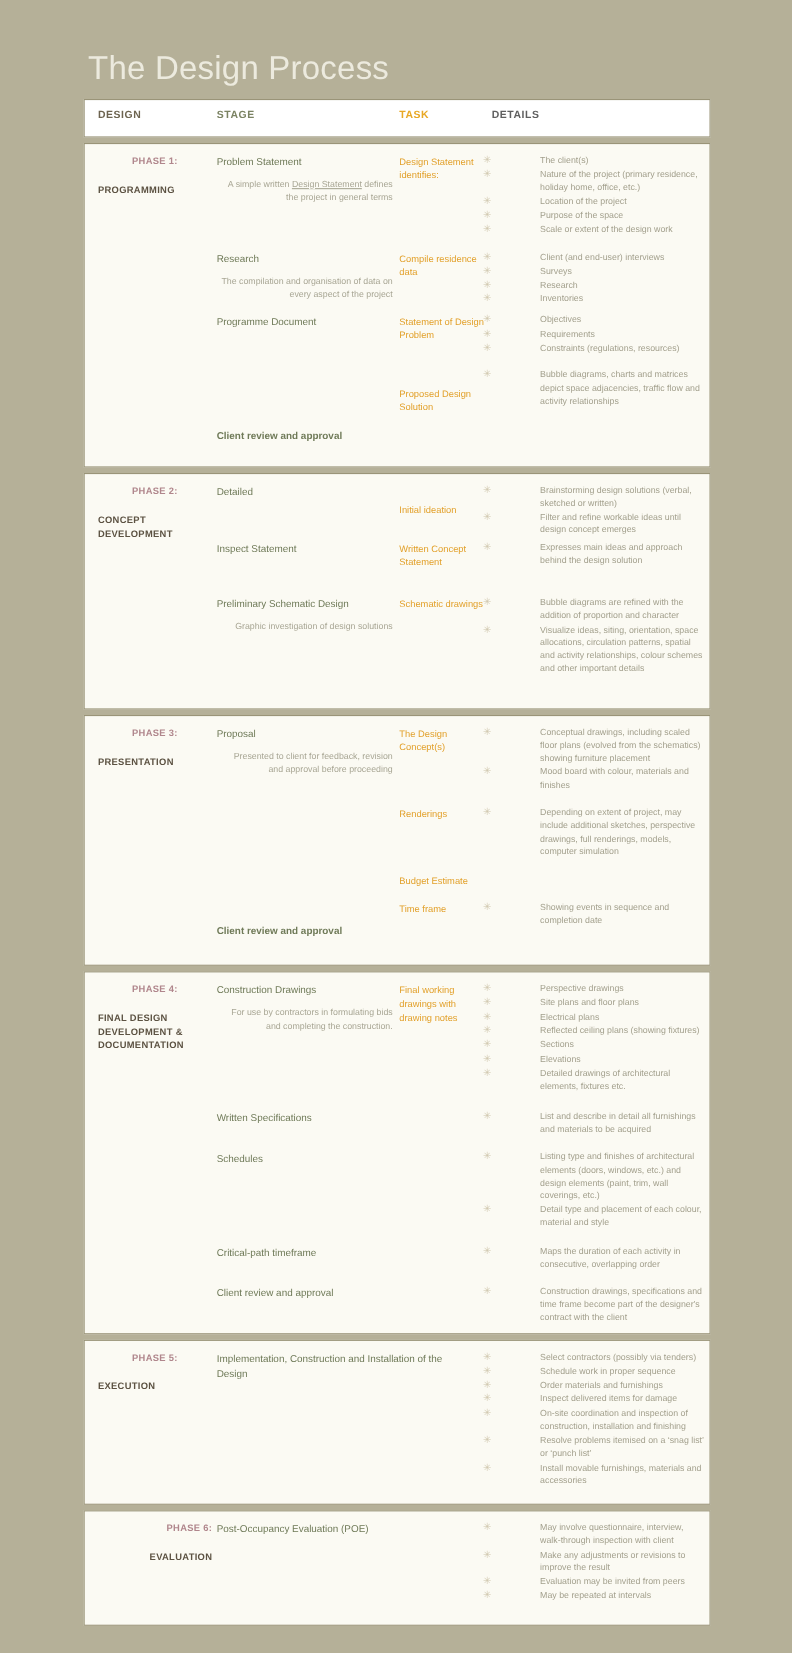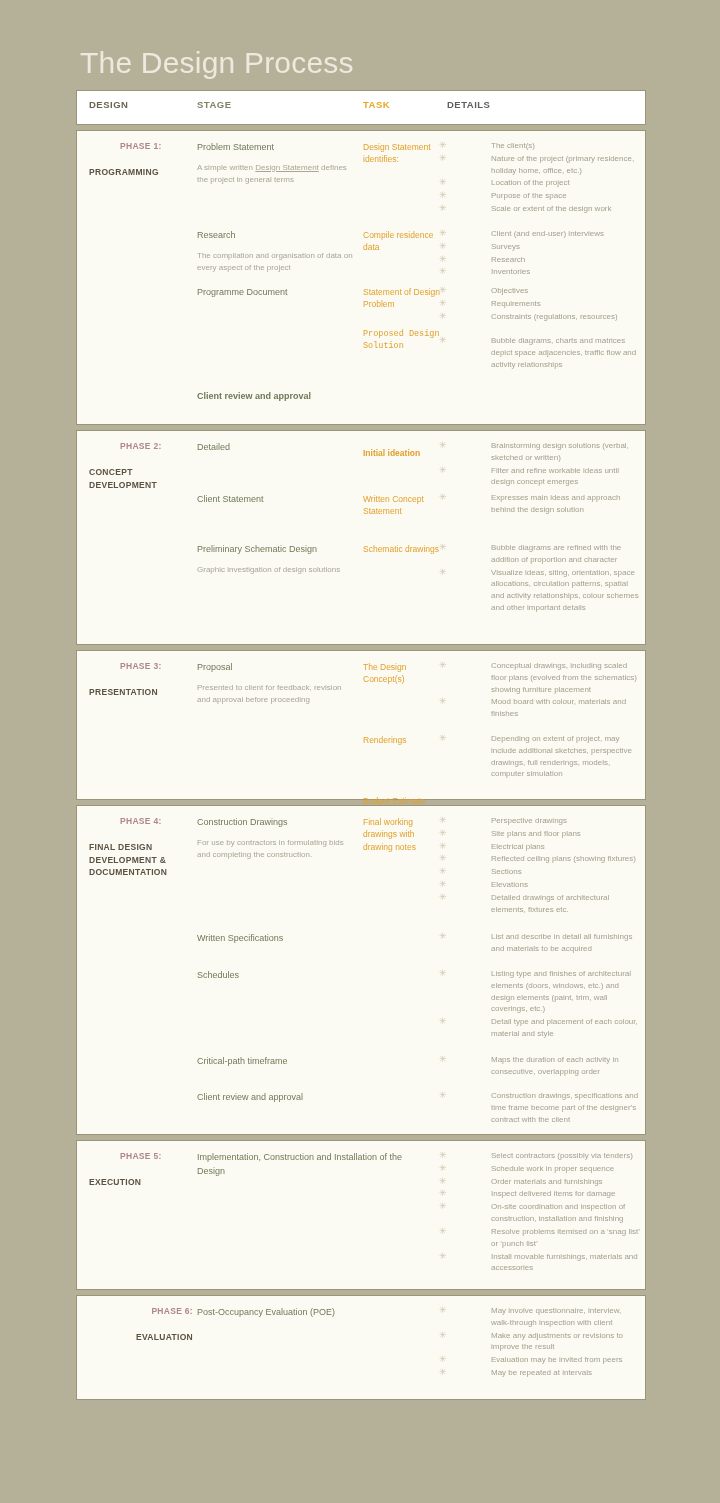--- a/index.html
+++ b/index.html
@@ -112,20 +112,21 @@
     font-size: 9px;
     font-weight: normal;
     color: #6f7a58;
     line-height: 1.5;
   }
   .stage-desc {
     font-size: 8px;
     color: #a8a694;
     line-height: 1.5;
     margin-top: 7px;
+    text-align: right;
   }
   .stage-desc u { text-decoration: underline; }
 
   .task-text {
     font-size: 8.5px;
     color: #e2a02a;
     font-weight: 500;
     line-height: 1.45;
   }
 
@@ -210,68 +211,68 @@
           <div class="stage-title">Programme Document</div>
         </div>
         <div class="col-task task-text" style="top: 155px;">Statement of Design Problem</div>
         <div class="col-details" style="top: 154px;">
           <ul class="detail-list">
             <li class="detail-item"><span class="bullet">✳</span><span>Objectives</span></li>
             <li class="detail-item"><span class="bullet">✳</span><span>Requirements</span></li>
             <li class="detail-item"><span class="bullet">✳</span><span>Constraints (regulations, resources)</span></li>
           </ul>
         </div>
-        <div class="col-task task-text" style="top: 197px; font-family: Liberation Mono, monospace;">Proposed Design Solution</div>
+        <div class="col-task task-text" style="top: 221px;">Proposed Design Solution</div>
         <div class="col-details" style="top: 204px;">
           <ul class="detail-list">
             <li class="detail-item"><span class="bullet">✳</span><span>Bubble diagrams, charts and matrices depict space adjacencies, traffic flow and activity relationships</span></li>
           </ul>
         </div>
         <div class="col-stage solo-bold" style="top: 259px; width: 200px;">Client review and approval</div>
       </div>
       <div class="phase-block" style="height: 215px;">
         <div class="col-phase" style="top: 10px;">
           <div class="phase-num">PHASE 2:</div>
           <div class="phase-name">
             <div>CONCEPT</div>
             <div>DEVELOPMENT</div>
           </div>
         </div>
         <div class="col-stage" style="top: 10px;">
           <div class="stage-title">Detailed</div>
         </div>
-        <div class="col-task task-text" style="top: 16px; font-weight: bold;">Initial ideation</div>
+        <div class="col-task task-text" style="top: 26px;">Initial ideation</div>
         <div class="col-details" style="top: 9px;">
           <ul class="detail-list">
             <li class="detail-item"><span class="bullet">✳</span><span>Brainstorming design solutions (verbal, sketched or written)</span></li>
             <li class="detail-item"><span class="bullet">✳</span><span>Filter and refine workable ideas until design concept emerges</span></li>
           </ul>
         </div>
         <div class="col-stage" style="top: 62px;">
-          <div class="stage-title">Client Statement</div>
+          <div class="stage-title">Inspect Statement</div>
         </div>
         <div class="col-task task-text" style="top: 62px;">Written Concept Statement</div>
         <div class="col-details" style="top: 61px;">
           <ul class="detail-list">
             <li class="detail-item"><span class="bullet">✳</span><span>Expresses main ideas and approach behind the design solution</span></li>
           </ul>
         </div>
         <div class="col-stage" style="top: 112px;">
           <div class="stage-title">Preliminary Schematic Design</div>
           <div class="stage-desc">Graphic investigation of design solutions</div>
         </div>
         <div class="col-task task-text" style="top: 112px;">Schematic drawings</div>
         <div class="col-details" style="top: 111px;">
           <ul class="detail-list">
             <li class="detail-item"><span class="bullet">✳</span><span>Bubble diagrams are refined with the addition of proportion and character</span></li>
             <li class="detail-item"><span class="bullet">✳</span><span>Visualize ideas, siting, orientation, space allocations, circulation patterns, spatial and activity relationships, colour schemes and other important details</span></li>
           </ul>
         </div>
       </div>
-      <div class="phase-block" style="height: 150px;">
+      <div class="phase-block" style="height: 228px;">
         <div class="col-phase" style="top: 10px;">
           <div class="phase-num">PHASE 3:</div>
           <div class="phase-name">PRESENTATION</div>
         </div>
         <div class="col-stage" style="top: 10px;">
           <div class="stage-title">Proposal</div>
           <div class="stage-desc">Presented to client for feedback, revision and approval before proceeding</div>
         </div>
         <div class="col-task task-text" style="top: 10px;">The Design Concept(s)</div>
         <div class="col-details" style="top: 9px;">

